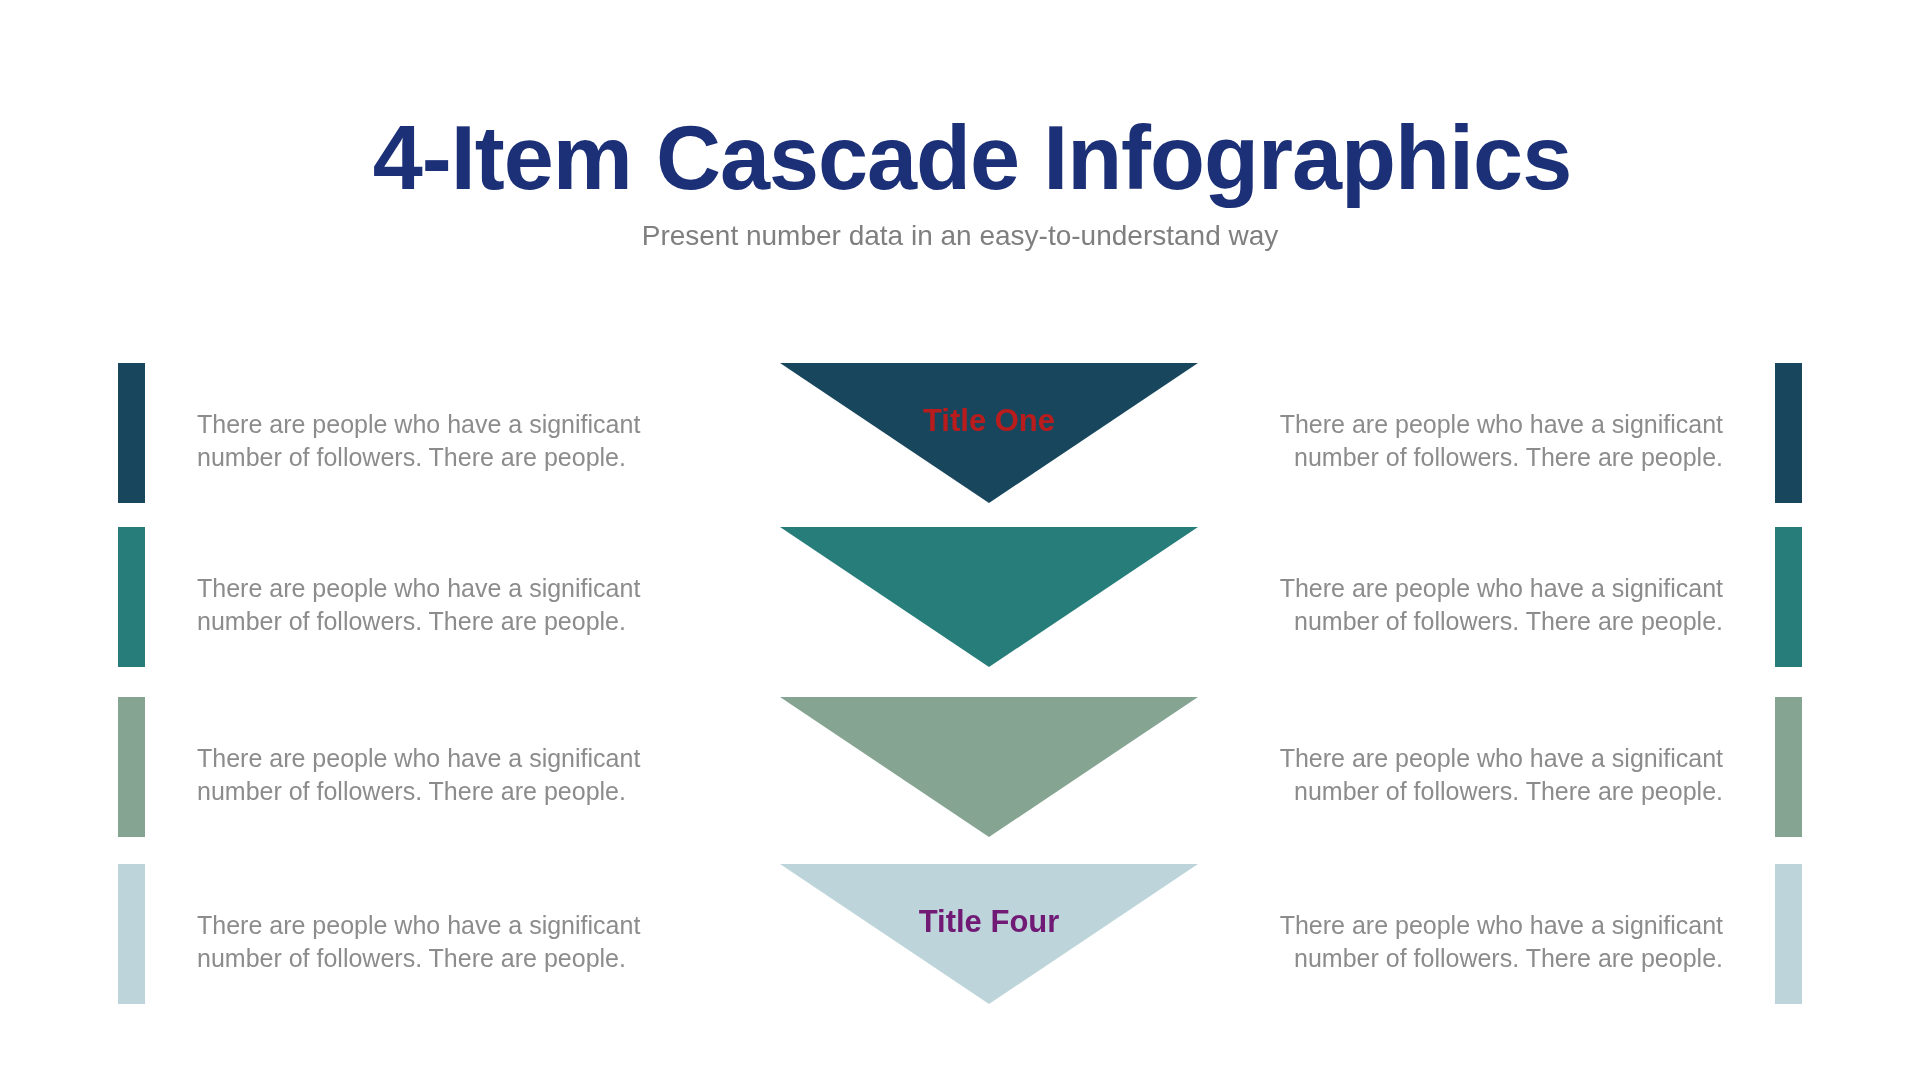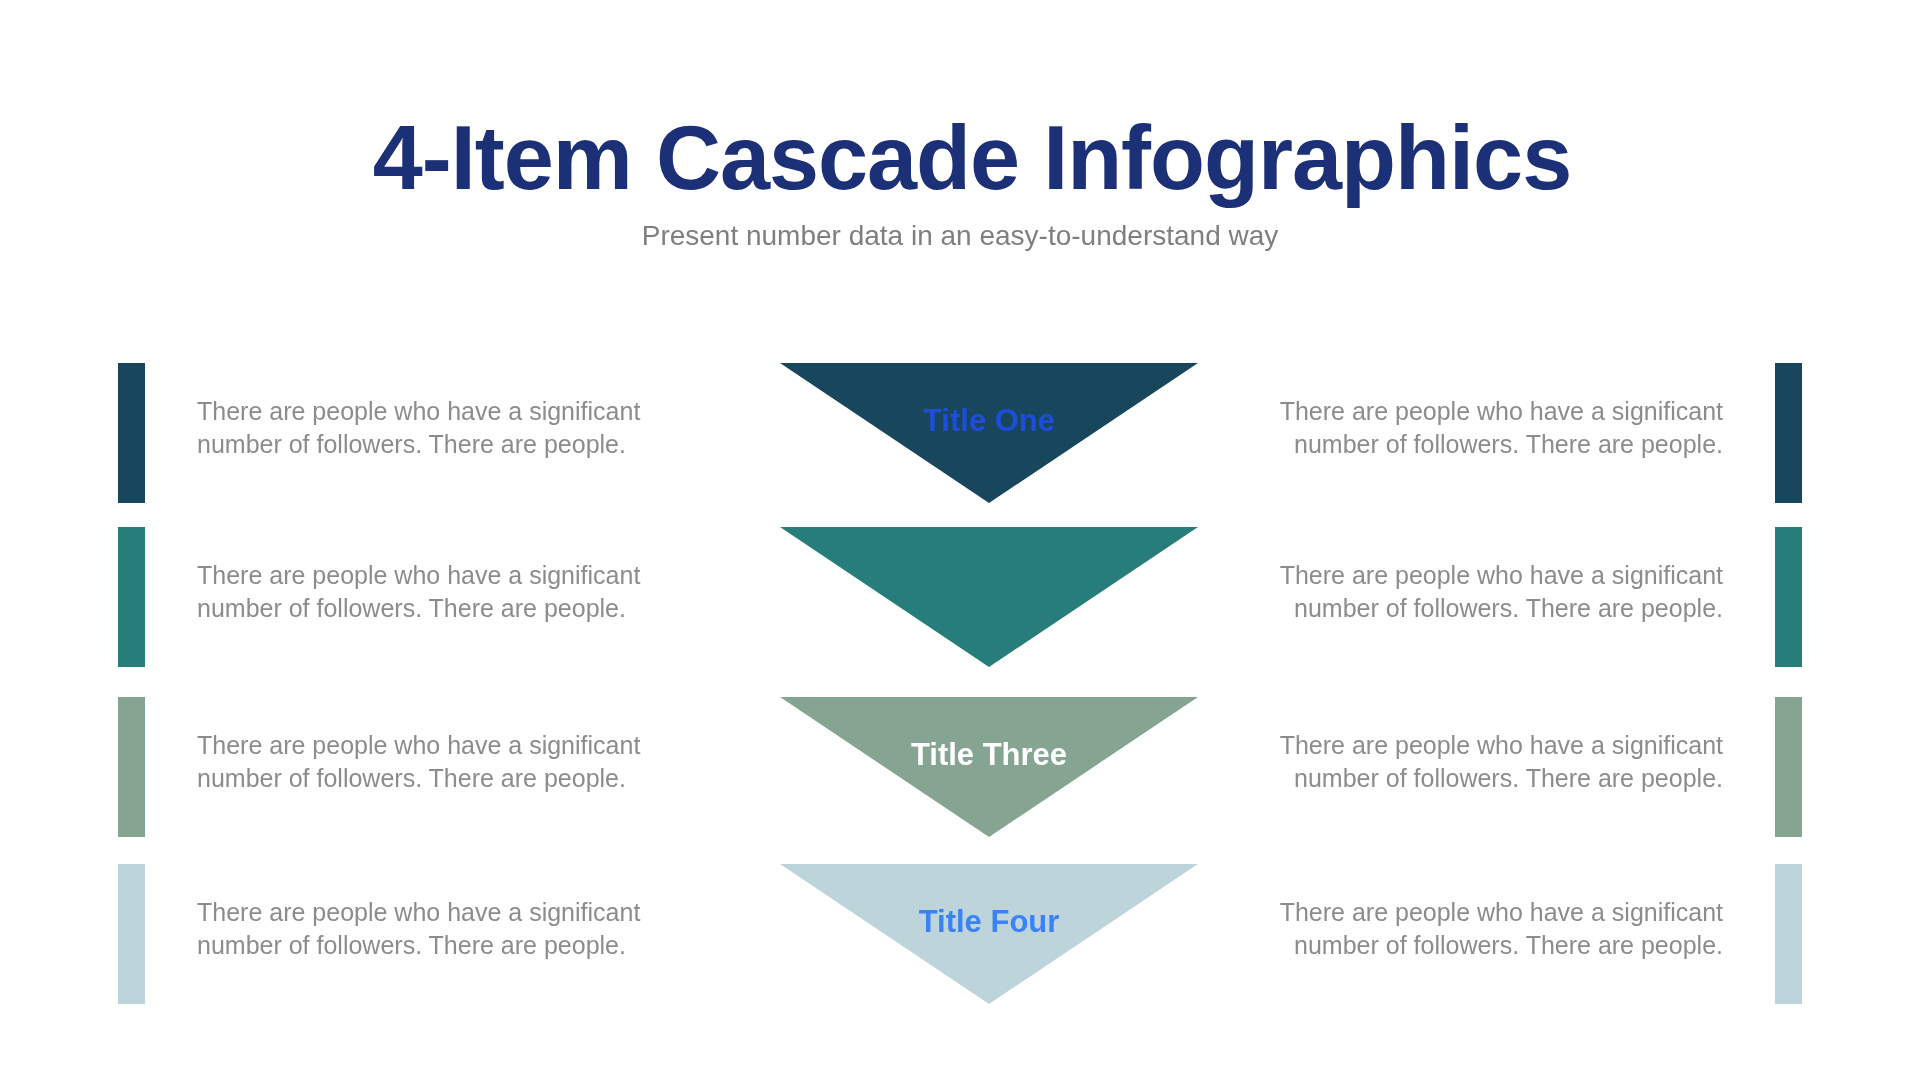--- a/index.html
+++ b/index.html
@@ -30,21 +30,21 @@
   .row:nth-of-type(1){top:363px;}
   .row:nth-of-type(2){top:527px;}
   .row:nth-of-type(3){top:697px;}
   .row:nth-of-type(4){top:864px;}
   .bar{
     position:absolute;top:0;width:27px;height:140px;
   }
   .bar-left{left:118px;}
   .bar-right{left:1775px;}
   .rowtext{
-    position:absolute;top:32px;width:525px;
+    position:absolute;top:45px;width:525px;
     font-size:25px;line-height:33px;
     margin:0;
   }
   .text-left{left:197px;text-align:left;}
   .text-right{right:197px;text-align:right;}
   .triangle{
     position:absolute;left:780px;top:0;
     width:418px;height:140px;
     -webkit-clip-path:polygon(0 0,100% 0,50% 100%);
     clip-path:polygon(0 0,100% 0,50% 100%);
@@ -63,44 +63,43 @@
 <div class="slide">
 
   <h1 class="page-title" style="color: rgb(28, 48, 119);">4-Item Cascade Infographics</h1>
 
   <p class="page-subtitle" style="color: rgb(127, 127, 127);">Present number data in an easy-to-understand way</p>
 
   <div class="row">
     <div class="bar bar-left" style="background: rgb(23, 70, 93);"></div>
     <p class="rowtext text-left" style="color: rgb(140, 140, 140);">There are people who have a significant number of followers. There are people.</p>
     <div class="triangle" style="background: rgb(23, 70, 93);"></div>
-    <p class="tri-label" style="color: #1d4ed8;">Title One</p>
+    <p class="tri-label" style="color: #b91c1c;">Title One</p>
     <p class="rowtext text-right" style="color: rgb(140, 140, 140);">There are people who have a significant number of followers. There are people.</p>
     <div class="bar bar-right" style="background: rgb(23, 70, 93);"></div>
   </div>
 
   <div class="row">
     <div class="bar bar-left" style="background: rgb(38, 125, 122);"></div>
     <p class="rowtext text-left" style="color: rgb(140, 140, 140);">There are people who have a significant number of followers. There are people.</p>
     <div class="triangle" style="background: rgb(38, 125, 122);"></div>
     <p class="rowtext text-right" style="color: rgb(140, 140, 140);">There are people who have a significant number of followers. There are people.</p>
     <div class="bar bar-right" style="background: rgb(38, 125, 122);"></div>
   </div>
 
   <div class="row">
     <div class="bar bar-left" style="background: rgb(133, 164, 146);"></div>
     <p class="rowtext text-left" style="color: rgb(140, 140, 140);">There are people who have a significant number of followers. There are people.</p>
     <div class="triangle" style="background: rgb(133, 164, 146);"></div>
-    <p class="tri-label" style="color: rgb(255, 255, 255);">Title Three</p>
     <p class="rowtext text-right" style="color: rgb(140, 140, 140);">There are people who have a significant number of followers. There are people.</p>
     <div class="bar bar-right" style="background: rgb(133, 164, 146);"></div>
   </div>
 
   <div class="row">
     <div class="bar bar-left" style="background: rgb(189, 213, 218);"></div>
     <p class="rowtext text-left" style="color: rgb(140, 140, 140);">There are people who have a significant number of followers. There are people.</p>
     <div class="triangle" style="background: rgb(189, 213, 218);"></div>
-    <p class="tri-label" style="color: #3b82f6; text-align: center;">Title Four</p>
+    <p class="tri-label" style="color: #701a75; text-align: center;">Title Four</p>
     <p class="rowtext text-right" style="color: rgb(140, 140, 140);">There are people who have a significant number of followers. There are people.</p>
     <div class="bar bar-right" style="background: rgb(189, 213, 218);"></div>
   </div>
 
 </div>
 
 </body></html>

